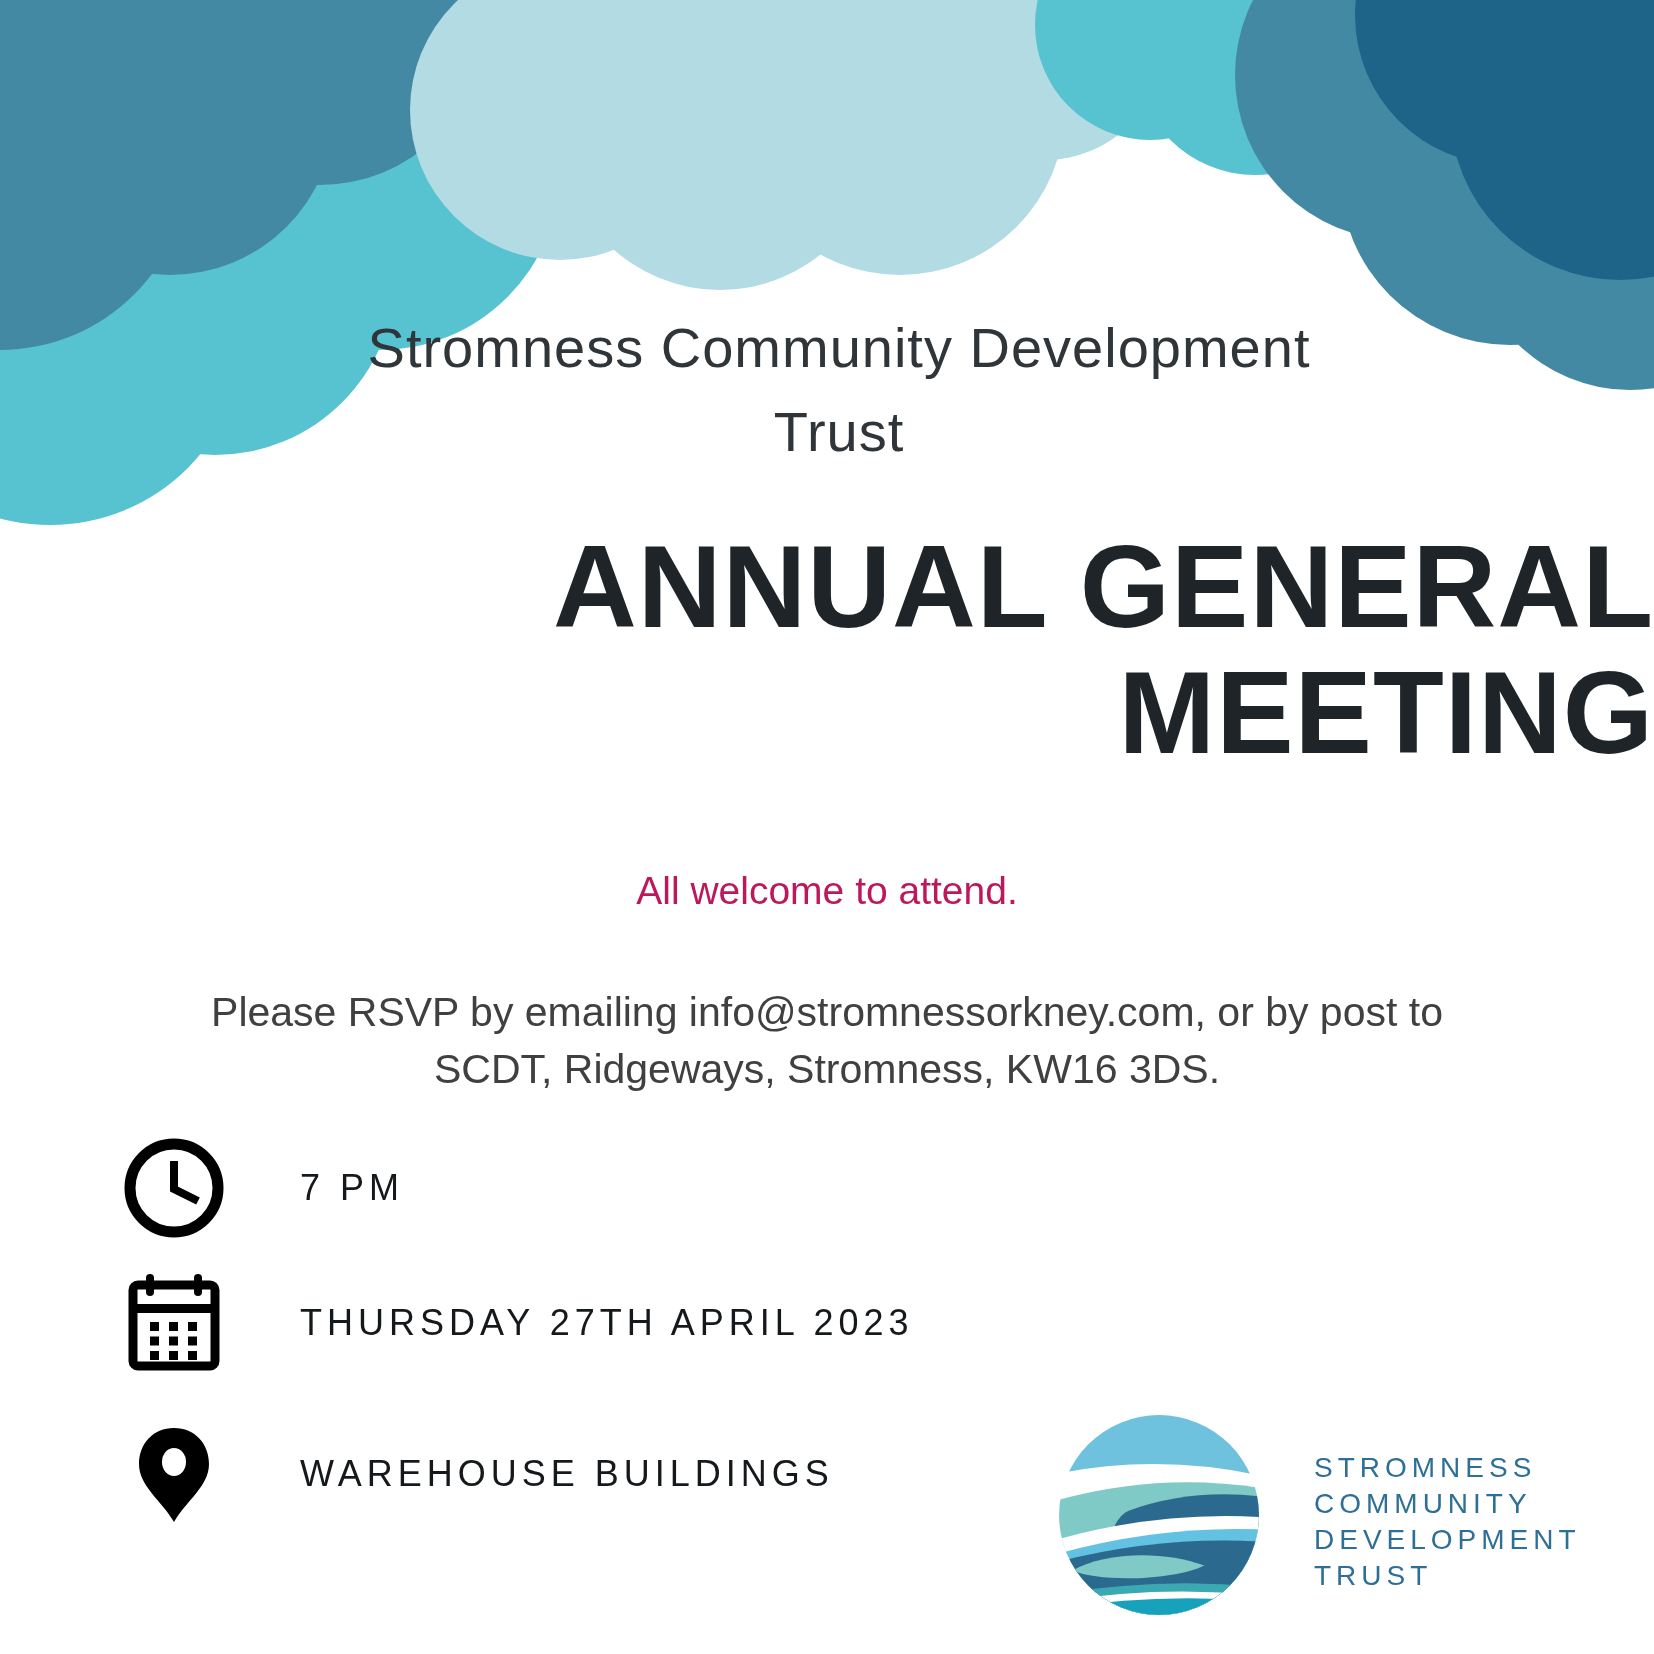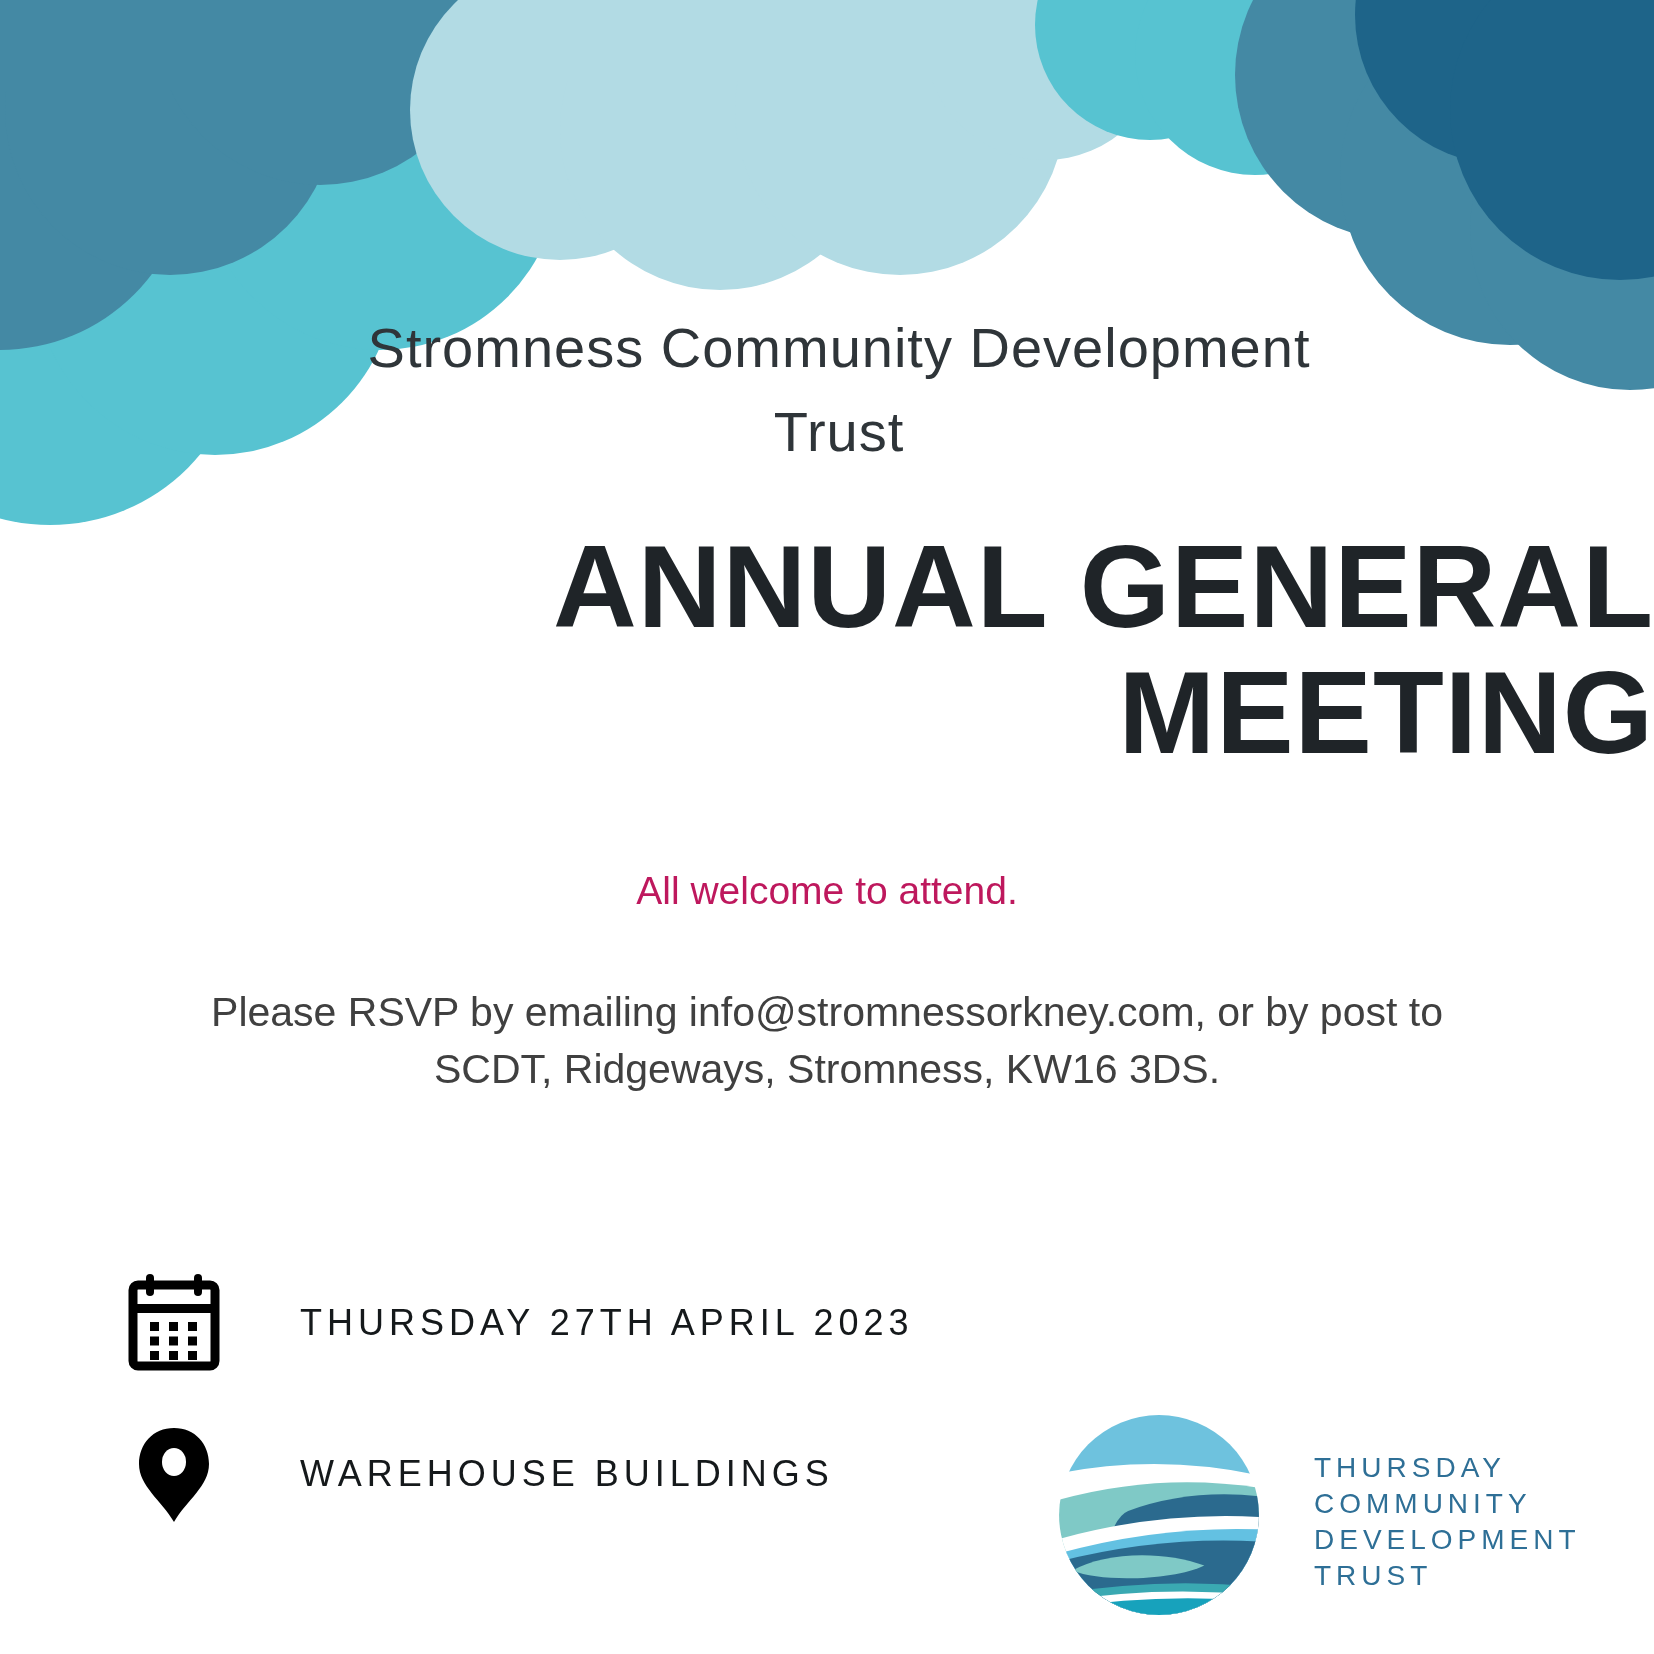--- a/index.html
+++ b/index.html
@@ -96,20 +96,29 @@
 
   <h1 class="main-title" style="margin:0">
     <div>ANNUAL GENERAL</div>
     <div>MEETING</div>
   </h1>
 
   <div class="welcome">All welcome to attend.</div>
 
   <div class="rsvp">Please RSVP by emailing info@stromnessorkney.com, or by post to SCDT, Ridgeways, Stromness, KW16 3DS.</div>
 
+  <div class="detail-row row-time">
+    <span class="icon-wrap">
+      <svg width="104" height="104" viewBox="0 0 104 104" aria-hidden="true">
+        <circle cx="52" cy="52" r="44" fill="none" stroke="#000" stroke-width="11"></circle>
+        <polyline points="52,25 52,53 76,65" fill="none" stroke="#000" stroke-width="8"></polyline>
+      </svg>
+    </span>
+    <span class="detail-label">7 PM</span>
+  </div>
 
   <div class="detail-row row-date">
     <span class="icon-wrap">
       <svg width="100" height="106" viewBox="0 0 100 106" aria-hidden="true">
         <rect x="22" y="4" width="8" height="22" rx="4" fill="#000"></rect>
         <rect x="70" y="4" width="8" height="22" rx="4" fill="#000"></rect>
         <rect x="9" y="15" width="82" height="81" rx="5" fill="none" stroke="#000" stroke-width="9"></rect>
         <rect x="9" y="34" width="82" height="9" fill="#000"></rect>
         <g fill="#000">
           <rect x="26" y="52" width="9" height="9"></rect>
@@ -152,19 +161,19 @@
       <path d="M0,138 Q100,110 200,114 V200 H0 Z" fill="#63c1e2"></path>
       <path d="M0,146 Q100,120 200,126 V200 H0 Z" fill="#2b6a8e"></path>
       <path d="M16,154 C46,136 104,134 144,149 C116,163 44,166 16,154 Z" fill="#7fc9c6"></path>
       <path d="M0,177 Q100,160 200,170 V200 H0 Z" fill="#3aa9b2"></path>
       <path d="M0,184 Q100,168 200,178 V200 H0 Z" fill="#ffffff"></path>
       <path d="M0,191 Q100,175 200,184 V200 H0 Z" fill="#17a2bc"></path>
     </g>
   </svg>
 
   <div class="logo-text">
-    <div>THURSDAY</div>
+    <div>STROMNESS</div>
     <div>COMMUNITY</div>
     <div>DEVELOPMENT</div>
     <div>TRUST</div>
   </div>
 
 </div>
 
 </body></html>

